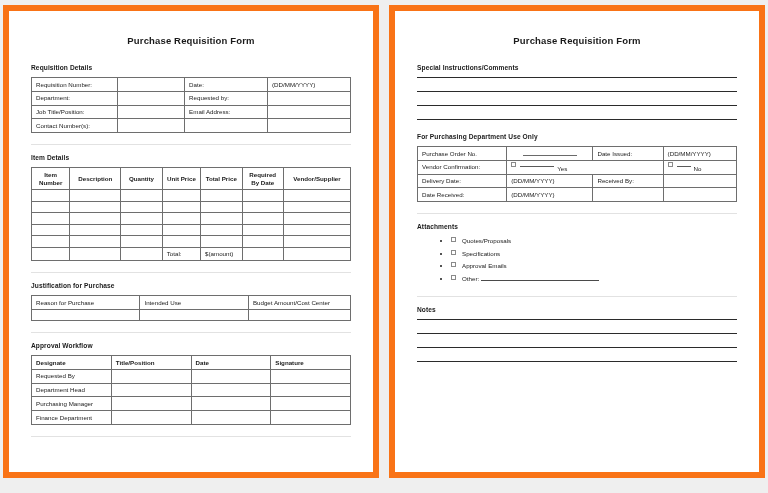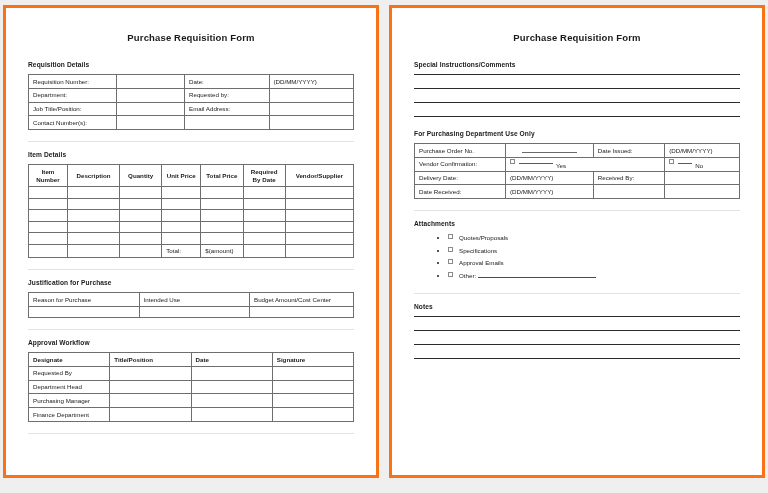--- a/index.html
+++ b/index.html
@@ -14,21 +14,21 @@
     position: relative;
     width: 768px; height: 493px;
     background: #efefef;
     display: flex;
     gap: 10px;
     padding: 5px 3px 15px 3px;
   }
   .page {
     position: relative;
     background: #ffffff;
-    border: 3px solid #f97316;
+    border: 6px solid #f97316;
     flex: 1 1 0;
     height: 473px;
     padding: 20px 22px 10px 22px;
     overflow: hidden;
   }
   .page-title {
     text-align: center;
     font-size: 9.5px;
     font-weight: bold;
     color: #1a1a1a;

